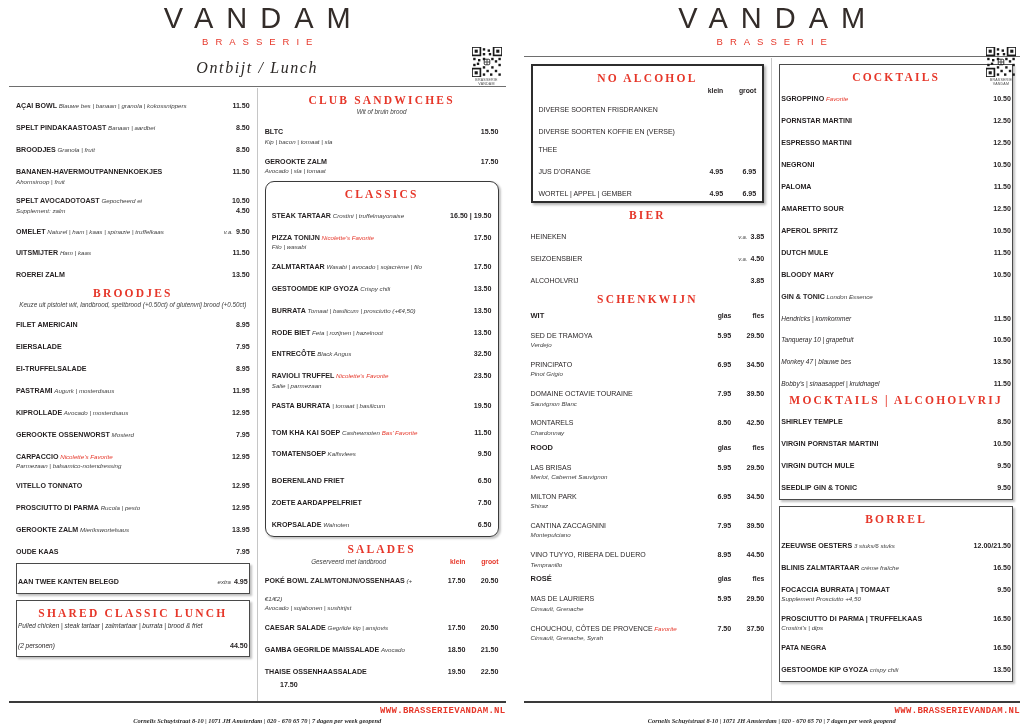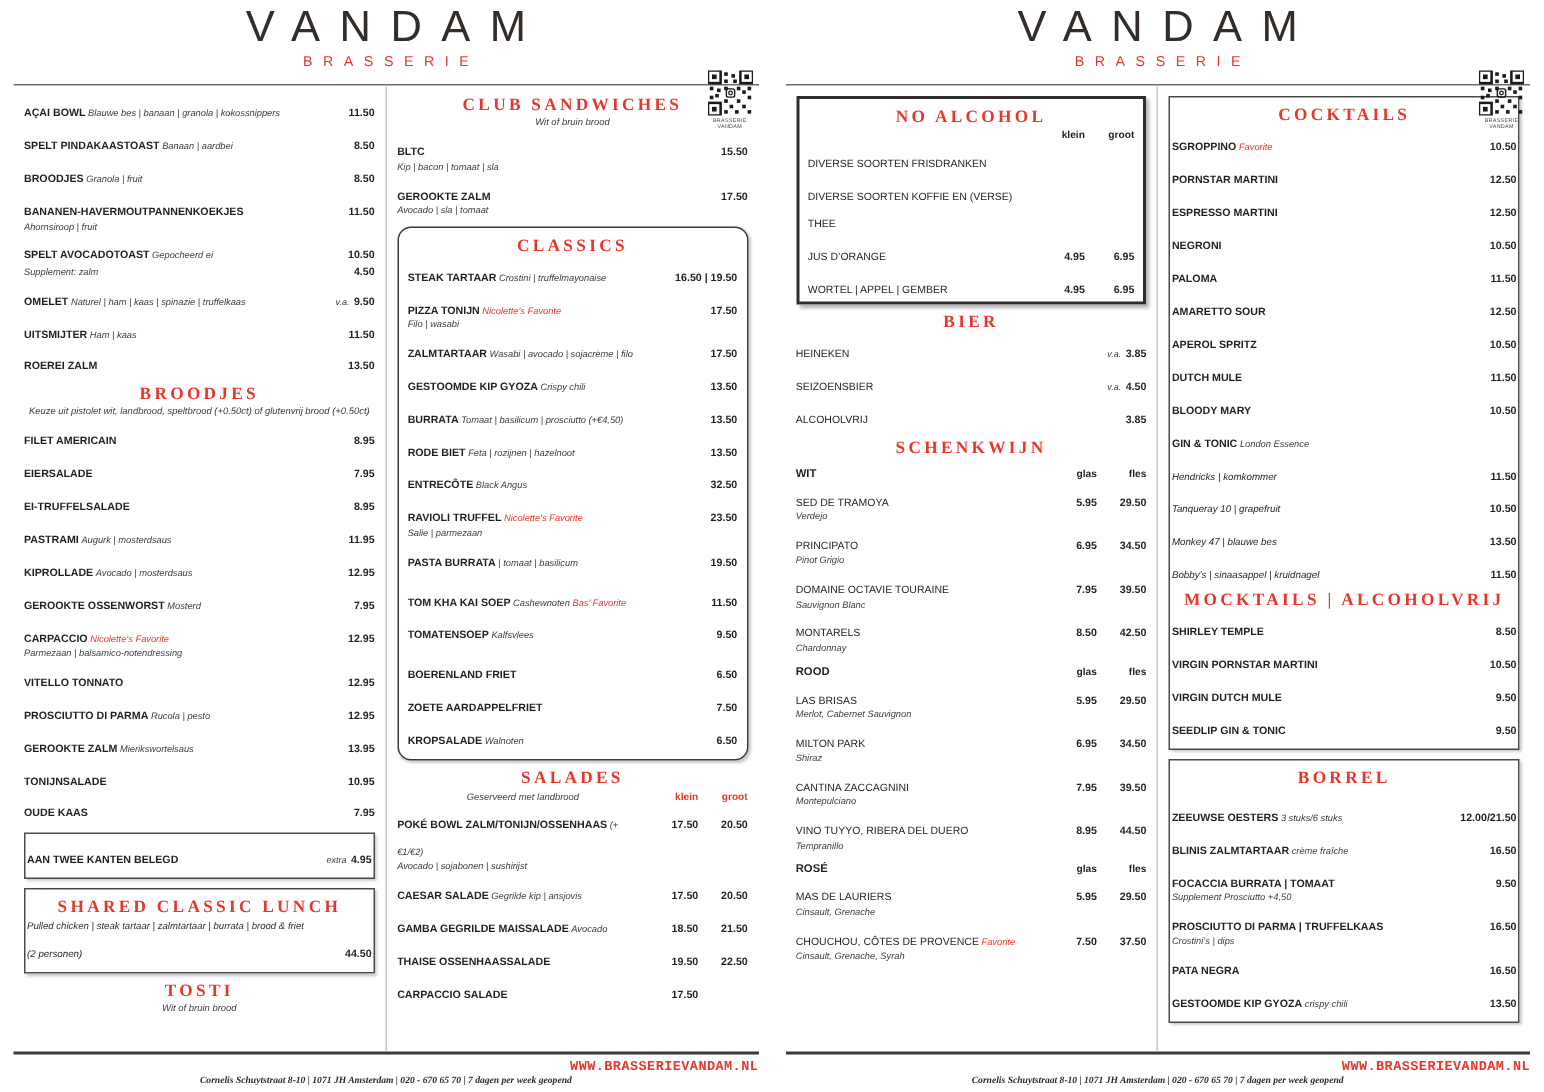--- a/index.html
+++ b/index.html
@@ -58,20 +58,21 @@
 </style>
 </head>
 <body>
 
 <div class="sheet">
 
   <div class="page">
     <header>
       <div class="brand">VANDAM</div>
       <div class="brand-sub">BRASSERIE</div>
+      <div class="page-subtitle">Ontbijt / Lunch</div>
       <div class="qr">
         <svg viewBox="0 0 25 25">
           <g fill="#1a1a1a">
             <rect x="0" y="0" width="7" height="7" fill="none" stroke="#1a1a1a" stroke-width="1.4"></rect>
             <rect x="2.2" y="2.2" width="2.6" height="2.6"></rect>
             <rect x="18" y="0" width="7" height="7" fill="none" stroke="#1a1a1a" stroke-width="1.4"></rect>
             <rect x="20.2" y="2.2" width="2.6" height="2.6"></rect>
             <rect x="0" y="18" width="7" height="7" fill="none" stroke="#1a1a1a" stroke-width="1.4"></rect>
             <rect x="2.2" y="20.2" width="2.6" height="2.6"></rect>
             <rect x="9" y="1" width="2" height="2"></rect>
@@ -186,46 +187,38 @@
             </div>
             <div class="row">
               <div class="left"><span class="name">PROSCIUTTO DI PARMA</span><span class="desc">&nbsp;Rucola | pesto</span></div>
               <span class="p">12.95</span>
             </div>
             <div class="row">
               <div class="left"><span class="name">GEROOKTE ZALM</span><span class="desc">&nbsp;Mierikswortelsaus</span></div>
               <span class="p">13.95</span>
             </div>
             <div class="row">
-              <div class="left"><span class="name">TONIJNSALADE</span></div>
-              <span class="p">10.95</span>
-            </div>
-            <div class="row">
               <div class="left"><span class="name">OUDE KAAS</span></div>
               <span class="p">7.95</span>
             </div>
           </div>
           <div class="sec box-thin">
             <div class="row">
               <div class="left"><span class="name">AAN TWEE KANTEN BELEGD</span></div>
               <span class="note">extra</span>
               <span class="p">4.95</span>
             </div>
           </div>
           <div class="sec box-thin">
             <div class="sec-title">SHARED CLASSIC LUNCH</div>
             <div class="desc-line">Pulled chicken | steak tartaar | zalmtartaar | burrata | brood &amp; friet</div>
             <div class="row">
               <div class="left"><span class="name sub">(2 personen)</span></div>
               <span class="p">44.50</span>
             </div>
-          </div>
-          <div class="sec">
-            <div class="sec-title">TOSTI</div>
-            <div class="sec-subtitle">Wit of bruin brood</div>
           </div>
         </div>
       <div class="col second">
           <div class="sec">
             <div class="sec-title">CLUB SANDWICHES</div>
             <div class="sec-subtitle">Wit of bruin brood</div>
             <div class="row">
               <div class="left"><span class="name">BLTC</span></div>
               <span class="p">15.50</span>
             </div>
@@ -329,21 +322,20 @@
               <div class="left"><span class="name">GAMBA GEGRILDE MAISSALADE</span><span class="desc">&nbsp;Avocado</span></div>
               <span class="p w">18.50</span>
               <span class="p w">21.50</span>
             </div>
             <div class="row">
               <div class="left"><span class="name">THAISE OSSENHAASSALADE</span></div>
               <span class="p w">19.50</span>
               <span class="p w">22.50</span>
             </div>
             <div class="row">
-              <div class="left"><span class="name">CARPACCIO SALADE</span></div>
               <span class="p w">17.50</span>
               <span class="p w"></span>
             </div>
           </div>
         </div>
     </div>
     <footer>
       <div class="footer-rule"></div>
       <div class="footer-url">WWW.BRASSERIEVANDAM.NL</div>
       <div class="footer-info">Cornelis Schuytstraat 8-10    |    1071 JH Amsterdam    |    020 - 670 65 70    |    7 dagen per week geopend</div>

